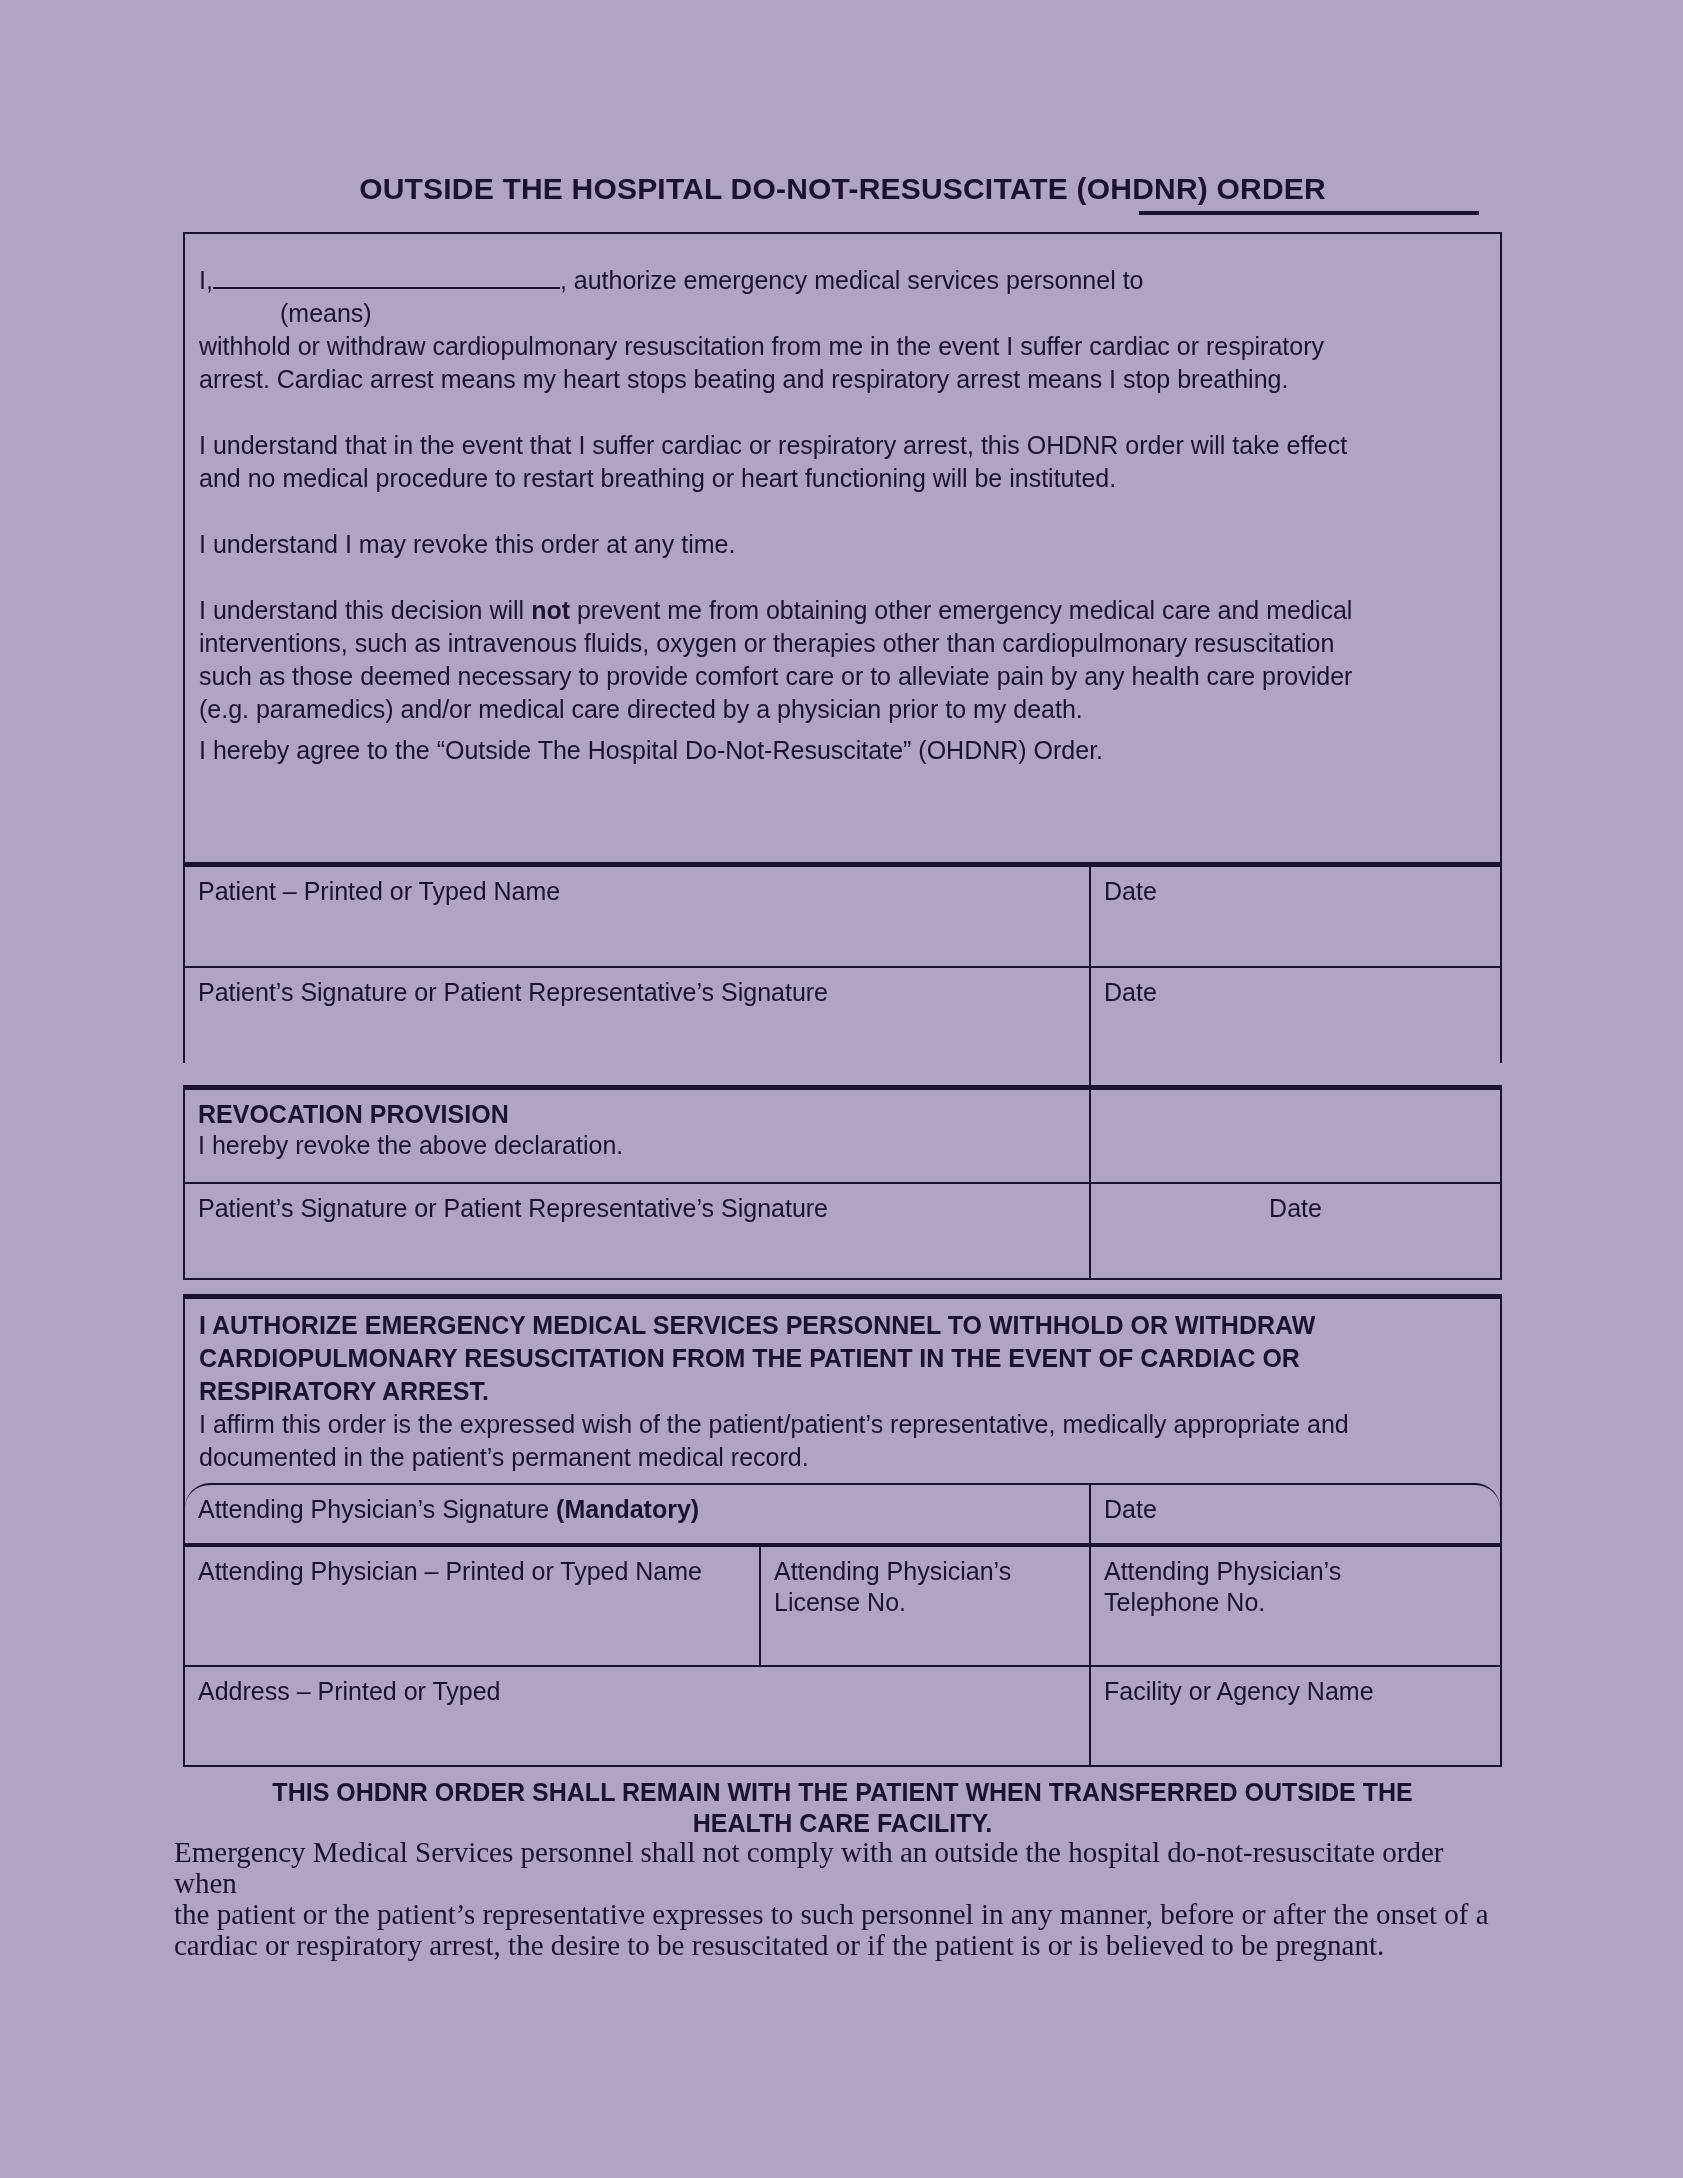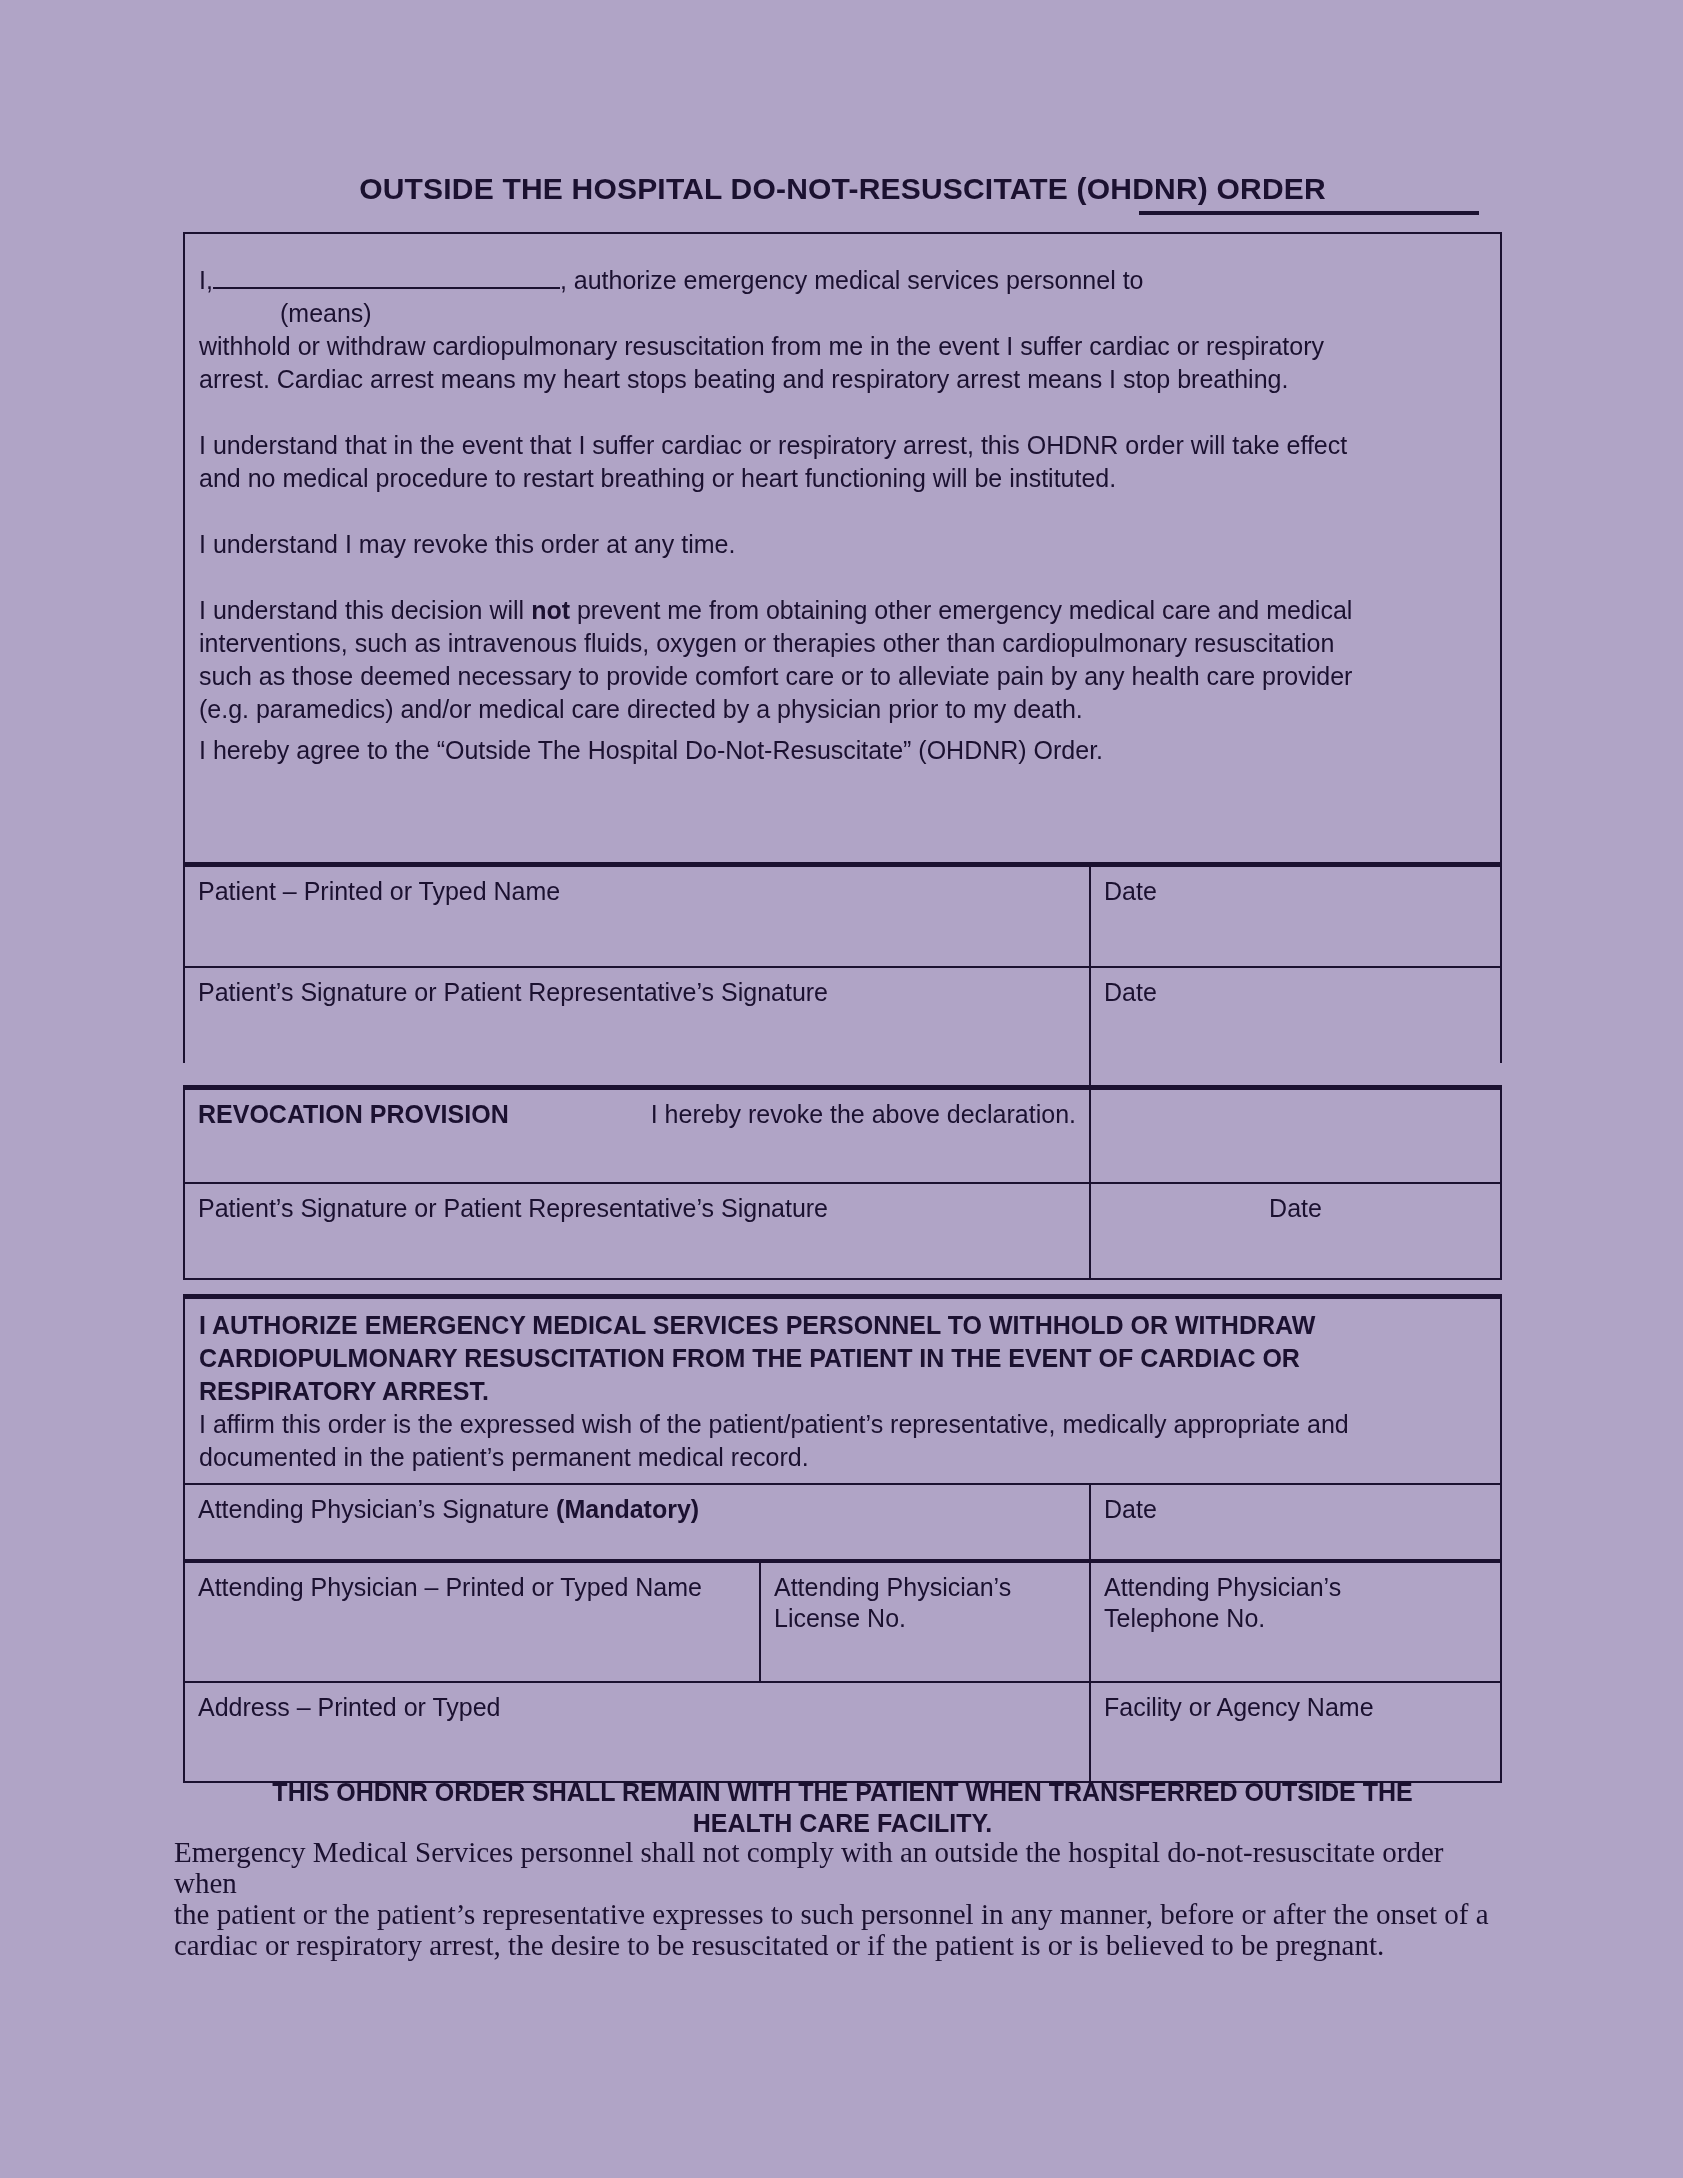--- a/index.html
+++ b/index.html
@@ -62,29 +62,29 @@
   .r-a2{height:97px;}
   
   .gap{position:relative;}
   .g1{height:22px;}
   .g2{height:14px;}
   .gap-divider{position:absolute;left:906px;top:0;bottom:0;width:2px;background:var(--ink);}
   
   .revocation{border-bottom:2px solid var(--ink);}
   .r-b1{height:92px;}
   .r-b2{height:96px;}
-  .revo-cell{display:flex;flex-direction:row;justify-content:space-between;padding-bottom:2px;}
+  .revo-cell{display:flex;flex-direction:column;padding-bottom:2px;}
   .revo-heading{font-weight:bold;}
   .center{text-align:center;}
   
   .auth{border-bottom:2px solid var(--ink);}
   .auth-header{box-sizing:border-box;height:184px;padding:10px 14px 0 14px;line-height:33px;}
   .auth-header p{margin:0;white-space:pre-line;}
   .auth-heading{font-weight:bold;}
-  .r-c1{height:76px;border-top:2px solid var(--ink);}
+  .r-c1{height:60px;border-top:2px solid var(--ink);border-radius:25px;}
   .r-c2{height:122px;border-top:4px solid var(--ink);}
   .r-c3{height:100px;border-top:2px solid var(--ink);}
   .w-c1{flex:0 0 574px;}
   .w-c2{flex:0 0 330px;border-left:2px solid var(--ink);}
   .cell-label{white-space:pre-line;}
   
   .footer-notice{
     position:absolute;top:1777px;left:183px;width:1319px;
     text-align:center;font-weight:bold;line-height:31px;
     white-space:pre-line;

